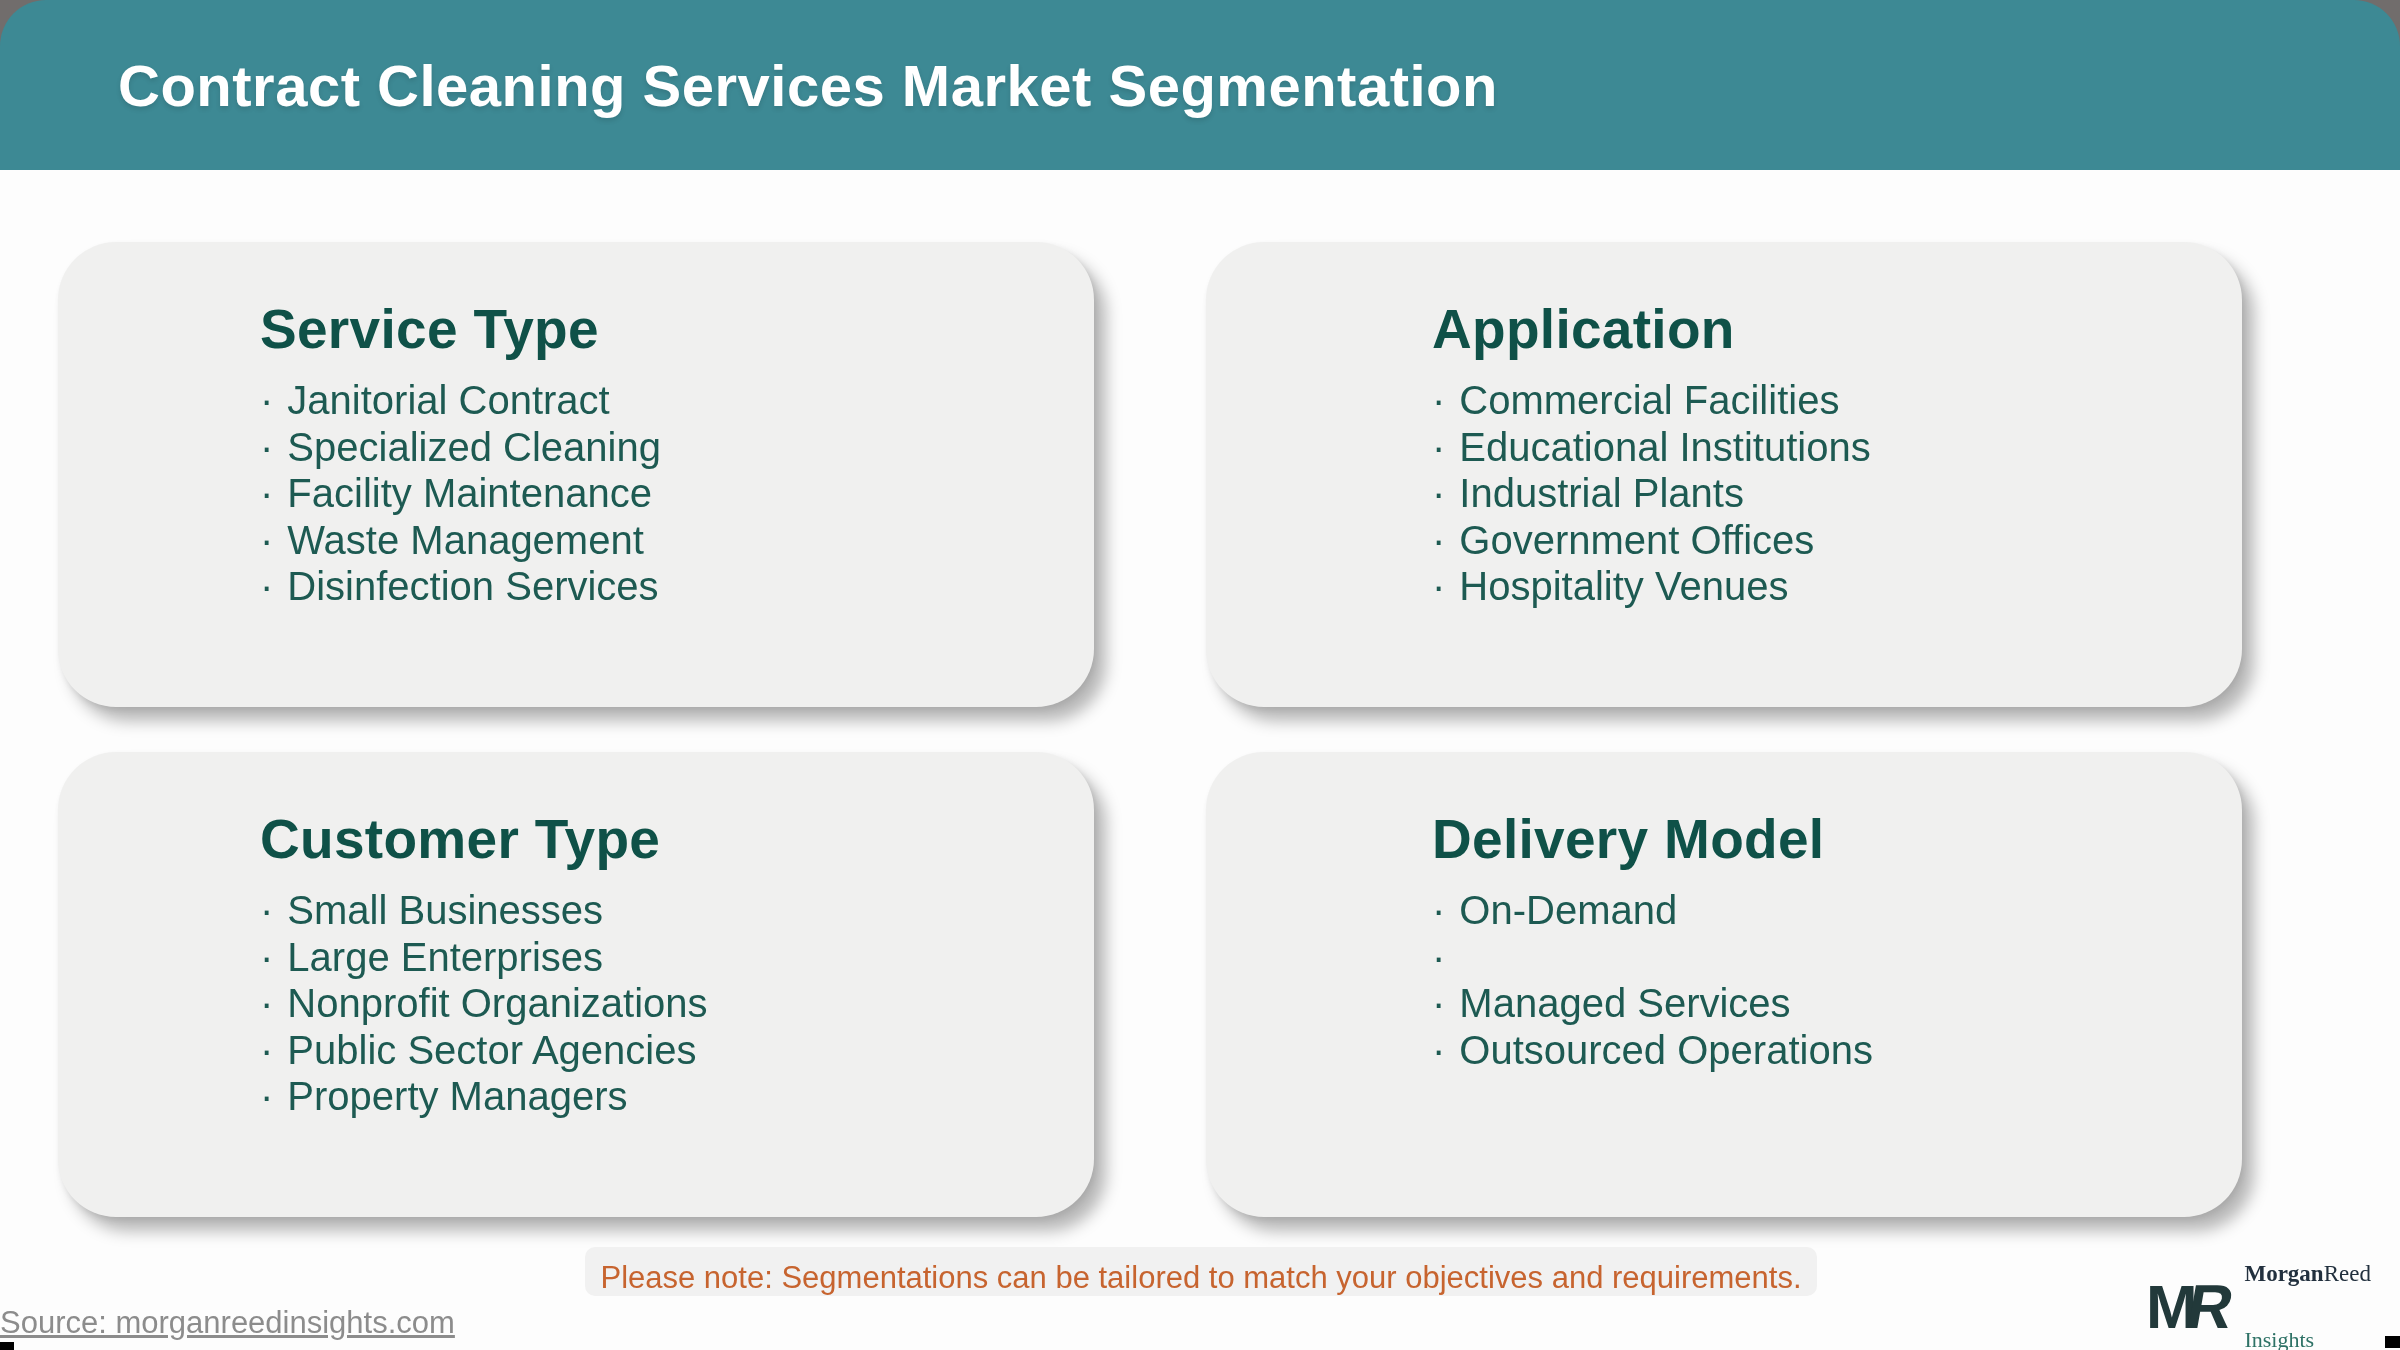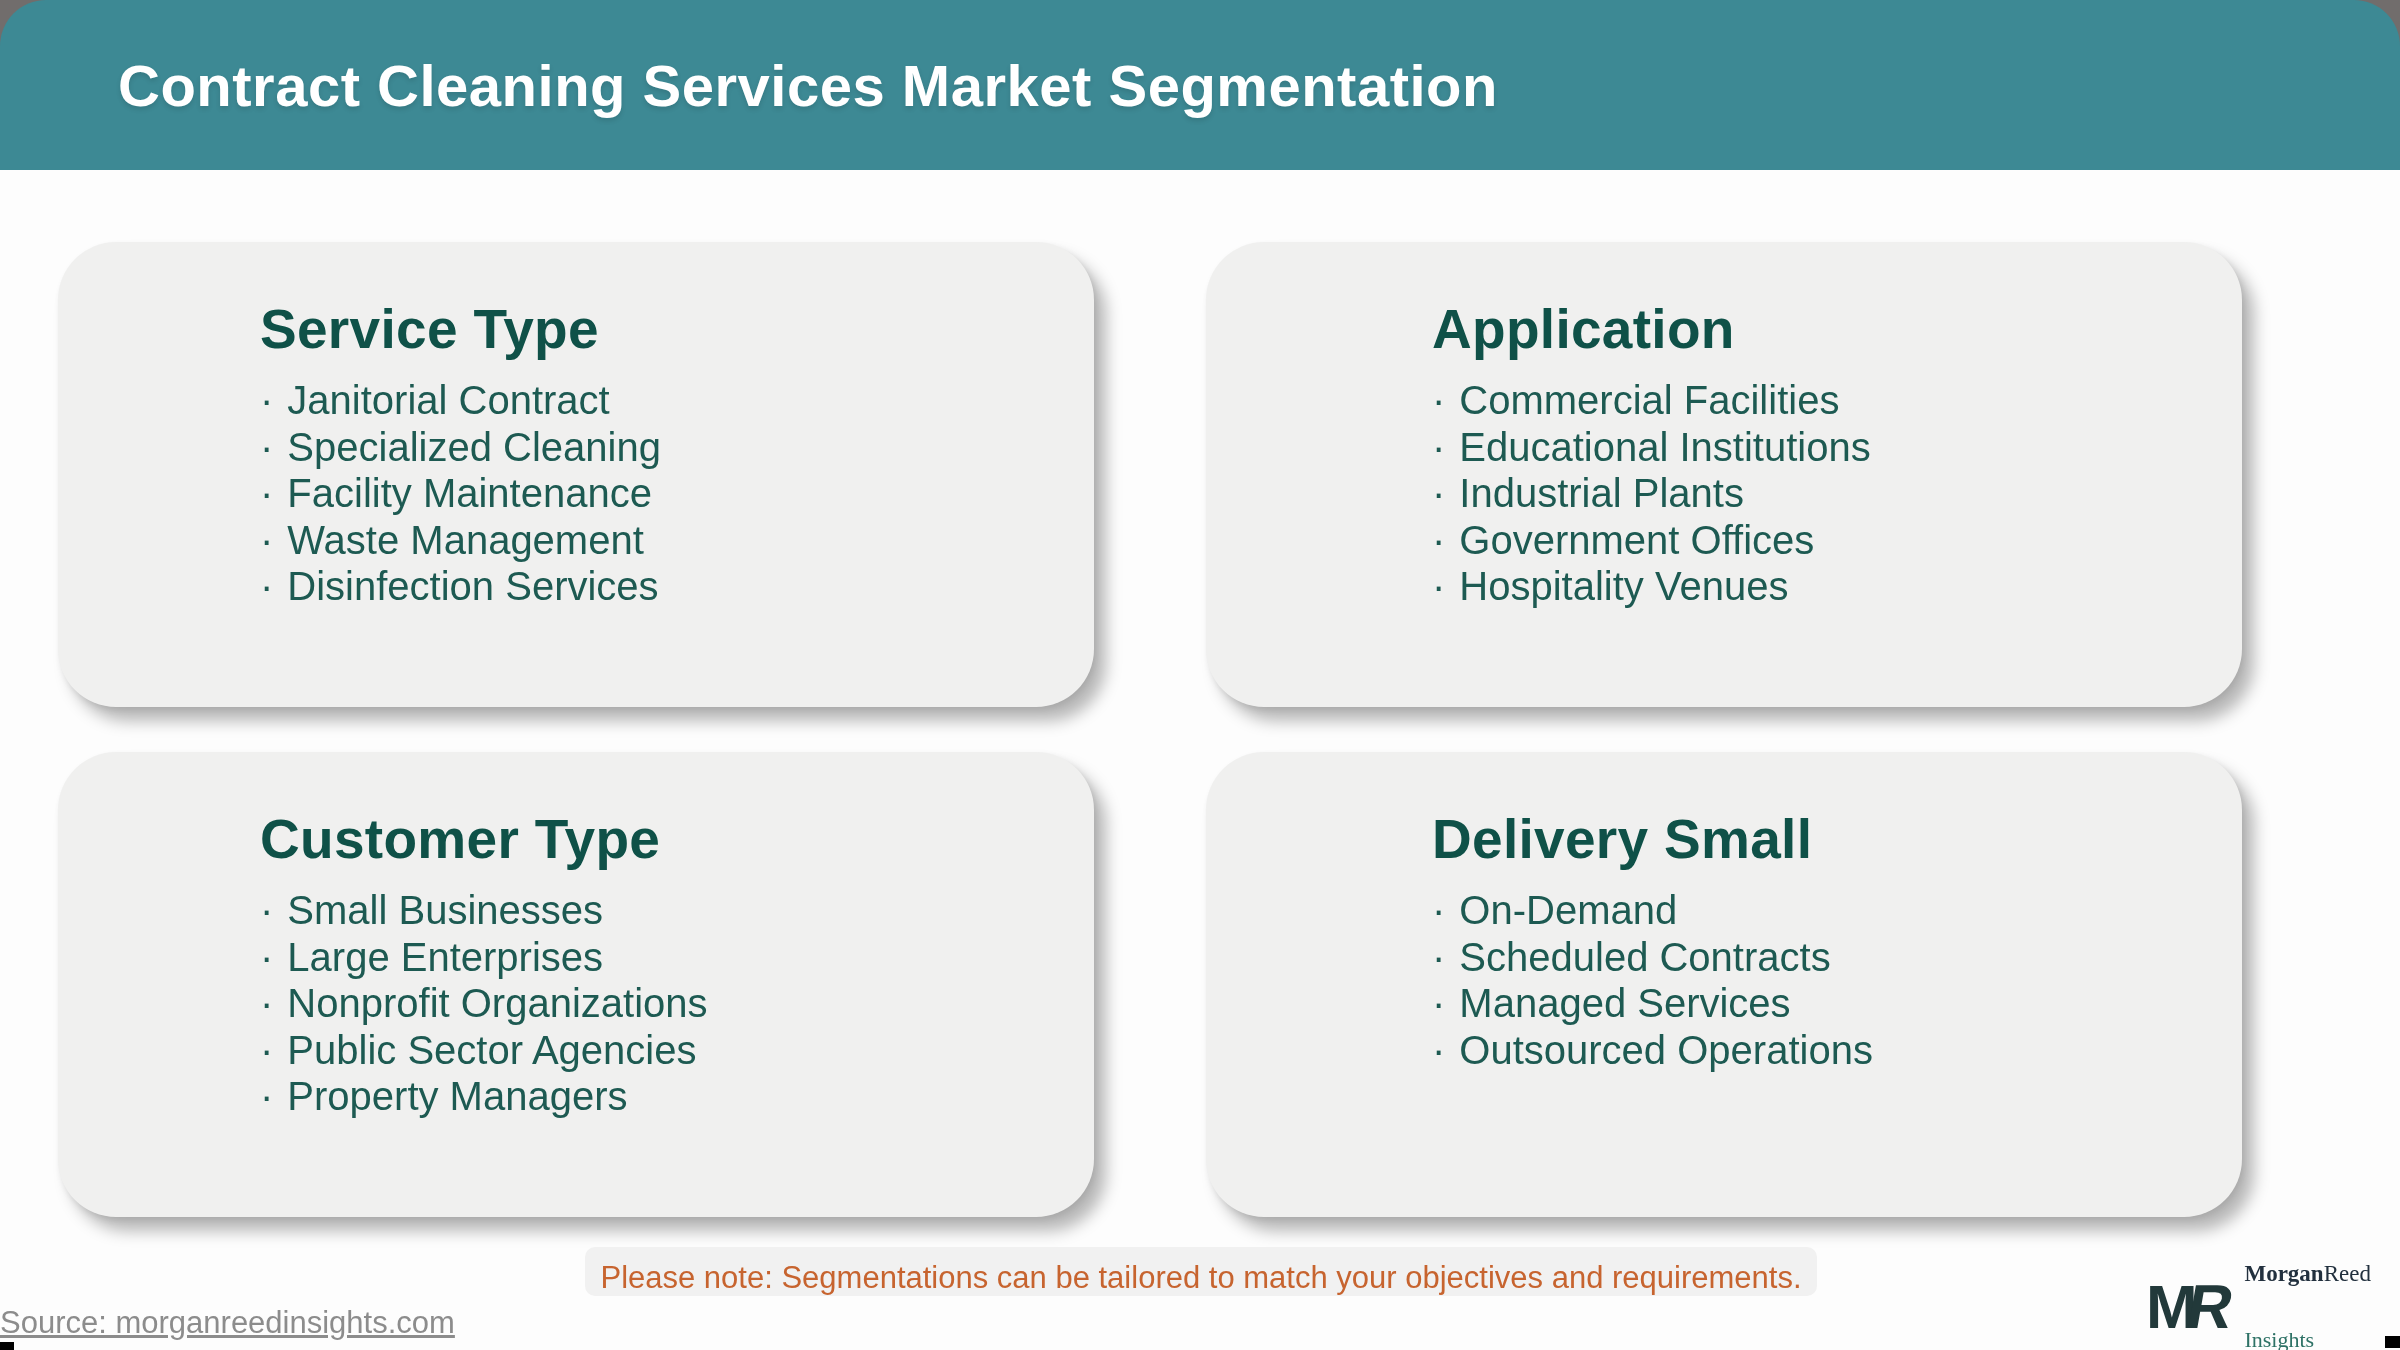--- a/index.html
+++ b/index.html
@@ -169,29 +169,28 @@
           <span class="item-text">Public Sector Agencies</span>
         </li>
       <li class="card-item">
           <span class="dot">·</span>
           <span class="item-text">Property Managers</span>
         </li>
     </ul>
   </section>
 
   <section class="card card-br">
-    <h2 class="card-title">Delivery Small</h2>
+    <h2 class="card-title">Delivery Model</h2>
     <ul class="card-list">
       <li class="card-item">
           <span class="dot">·</span>
           <span class="item-text">On-Demand</span>
         </li>
       <li class="card-item">
           <span class="dot">·</span>
-          <span class="item-text">Scheduled Contracts</span>
         </li>
       <li class="card-item">
           <span class="dot">·</span>
           <span class="item-text">Managed Services</span>
         </li>
       <li class="card-item">
           <span class="dot">·</span>
           <span class="item-text">Outsourced Operations</span>
         </li>
     </ul>

